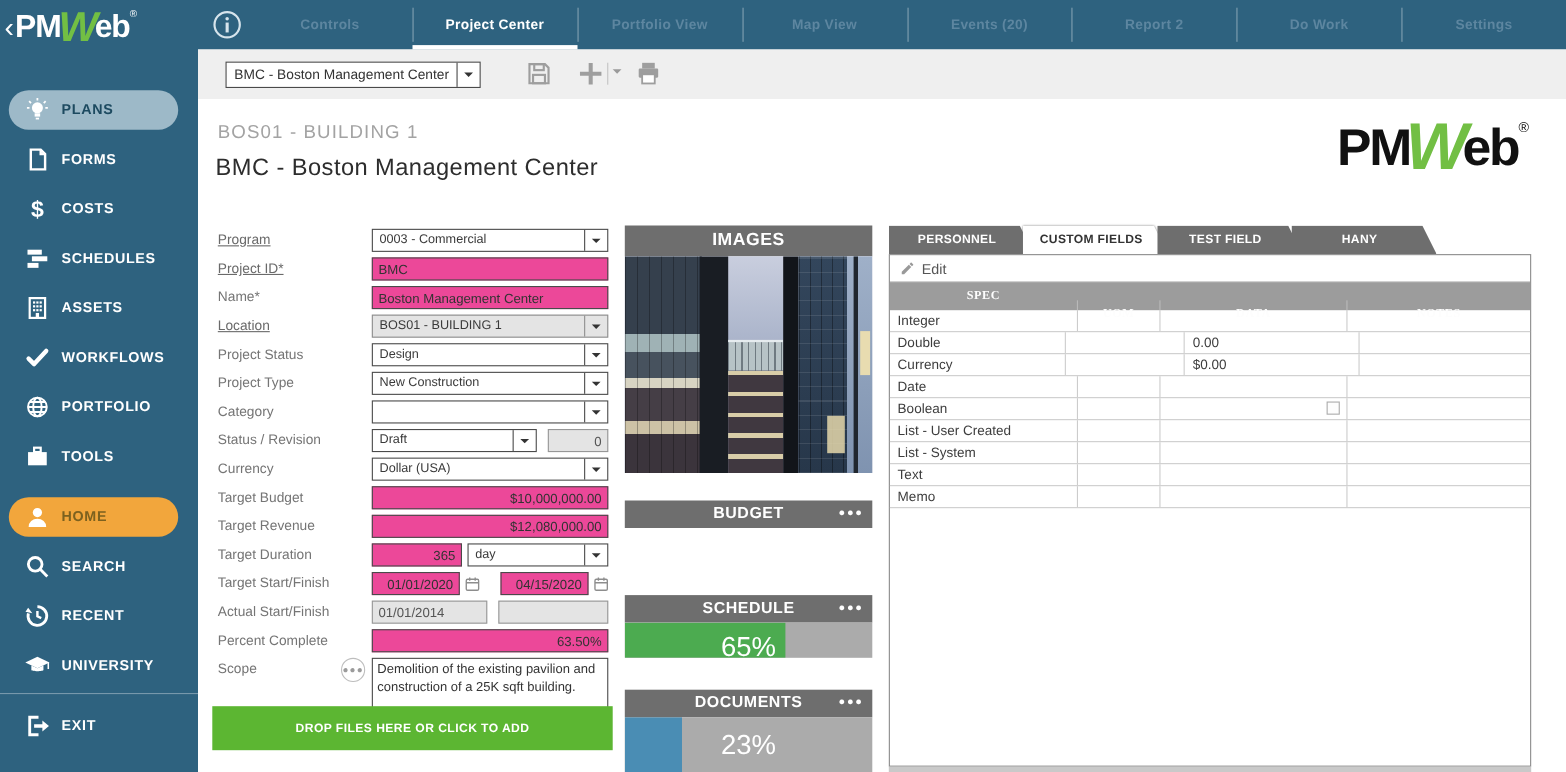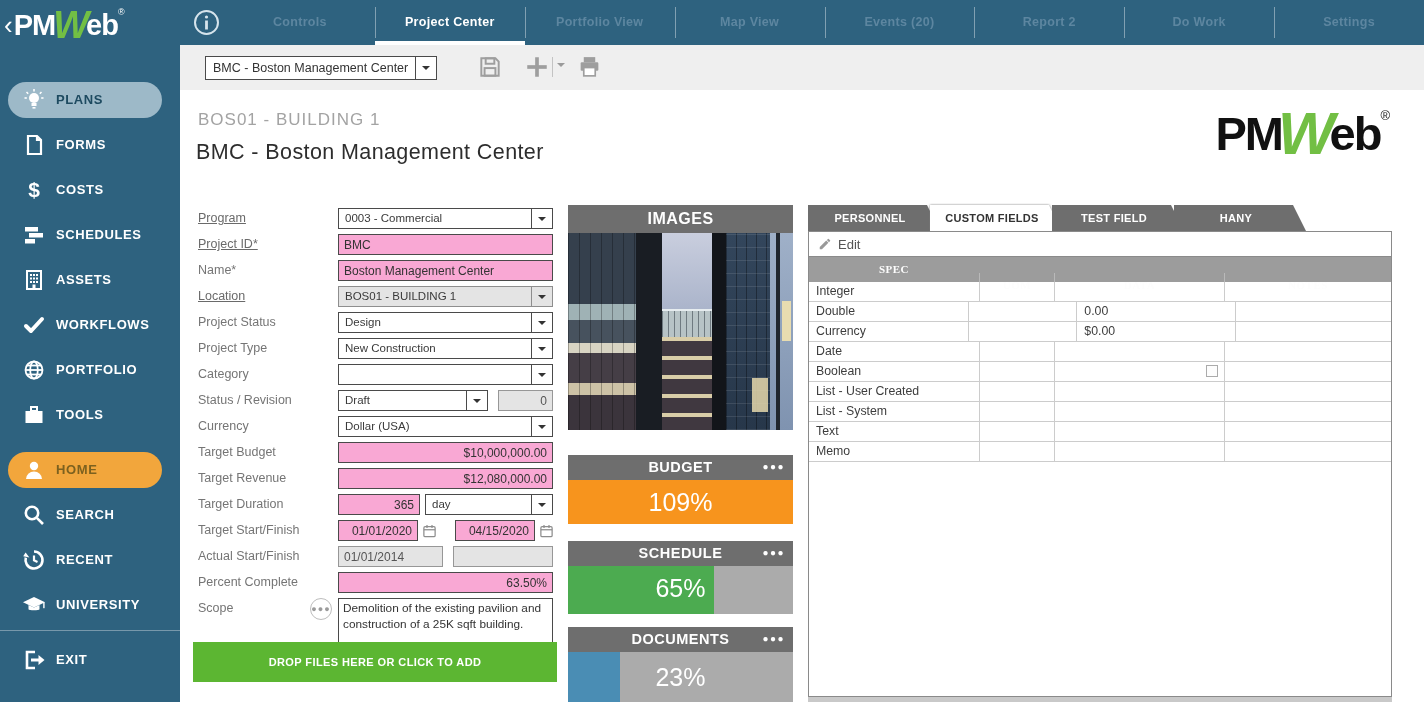--- a/index.html
+++ b/index.html
@@ -51,21 +51,21 @@
   .main-logo .reg { font-size:13px; align-self:flex-start; margin-top:2px; }
 
   
   .frow { position:absolute; left:18px; width:360px; height:21px; }
   .flabel { position:absolute; left:0; top:3px; font-size:12.5px; color:#757575; }
   .flabel.link { text-decoration:underline; color:#6a6a6a; cursor:pointer; }
   .fselect { position:absolute; top:0; height:21px; background:#fff; border:1px solid #4a4a4a; cursor:pointer; }
   .fselect .txt { position:absolute; left:6px; right:23px; line-height:19px; font-size:11.5px; color:#3a3a3a; white-space:nowrap; overflow:hidden; }
   .fselect.disabled { background:#e4e4e4; border-color:#8e8e8e; }
   .fselect.disabled .arrowbox { border-left-color:#8e8e8e; }
-  .finput { position:absolute; top:0; height:21px; border:1px solid #4a4a4a; background:#f9a8d4; font-size:12px; color:#333; padding:0 5px; font-family:"Liberation Sans",sans-serif; }
+  .finput { position:absolute; top:0; height:21px; border:1px solid #4a4a4a; background:#ec4899; font-size:12px; color:#333; padding:0 5px; font-family:"Liberation Sans",sans-serif; }
   .finput.num { text-align:right; }
   .finput:disabled, .finput.disabled { background:#e4e4e4; border-color:#979797; color:#555; }
   .cal-icon { position:absolute; top:3px; width:15px; height:16px; }
   .dots-btn { position:absolute; left:112px; top:0; width:22px; height:22px; border:1px solid #bdbdbd; border-radius:50%; color:#9b9b9b; font-size:9px; letter-spacing:1px; text-align:center; line-height:20px; cursor:pointer; background:#fff; }
   .scope-ta { position:absolute; left:140px; top:0; width:215px; height:46px; border:1px solid #4a4a4a; resize:none; font-family:"Liberation Sans",sans-serif; font-size:11.8px; color:#333; padding:2px 4px; line-height:1.35; overflow:hidden; }
   .dropzone { position:absolute; left:13px; top:552px; width:364px; height:40px; display:flex; align-items:center; justify-content:center; color:#fff; font-size:11px; font-weight:bold; letter-spacing:.4px; cursor:pointer; }
 
   
   .panel-hdr { position:absolute; left:388px; width:225px; height:25px; background:#6e6e6e; color:#fff; text-align:center; font-size:14.5px; font-weight:bold; letter-spacing:.5px; line-height:25px; }
   .panel-hdr .dots { position:absolute; right:8px; top:0; font-size:10px; letter-spacing:1.5px; line-height:23px; cursor:pointer; }
@@ -454,30 +454,26 @@
     <div class="ph-clower"></div>
     <div class="ph-mull-r"></div>
     <div class="ph-right"></div>
     <div class="ph-sliver"></div>
   </div>
 
   <div class="panel-hdr" style="top:365px">
     <span>BUDGET</span>
     <span class="dots">●●●</span>
   </div>
-  <div class="wbar" style="top:390px;height:44px">
-    <div class="fill" style="width: 100%; background: rgb(247, 148, 29);"></div>
-    <span class="val" style="line-height:44px">109%</span>
-  </div>
 
   <div class="panel-hdr" style="top:451px">
     <span>SCHEDULE</span>
     <span class="dots">●●●</span>
   </div>
-  <div class="wbar" style="top:476px;height:48px">
+  <div class="wbar" style="top:476px;height:32px">
     <div class="fill" style="width: 65%; background: rgb(76, 171, 80);"></div>
     <span class="val" style="line-height:44px">65%</span>
   </div>
 
   <div class="panel-hdr" style="top:537px">
     <span>DOCUMENTS</span>
     <span class="dots">●●●</span>
   </div>
   <div class="wbar" style="top:562px;height:50px">
     <div class="fill" style="width: 23%; background: rgb(74, 141, 180);"></div>

